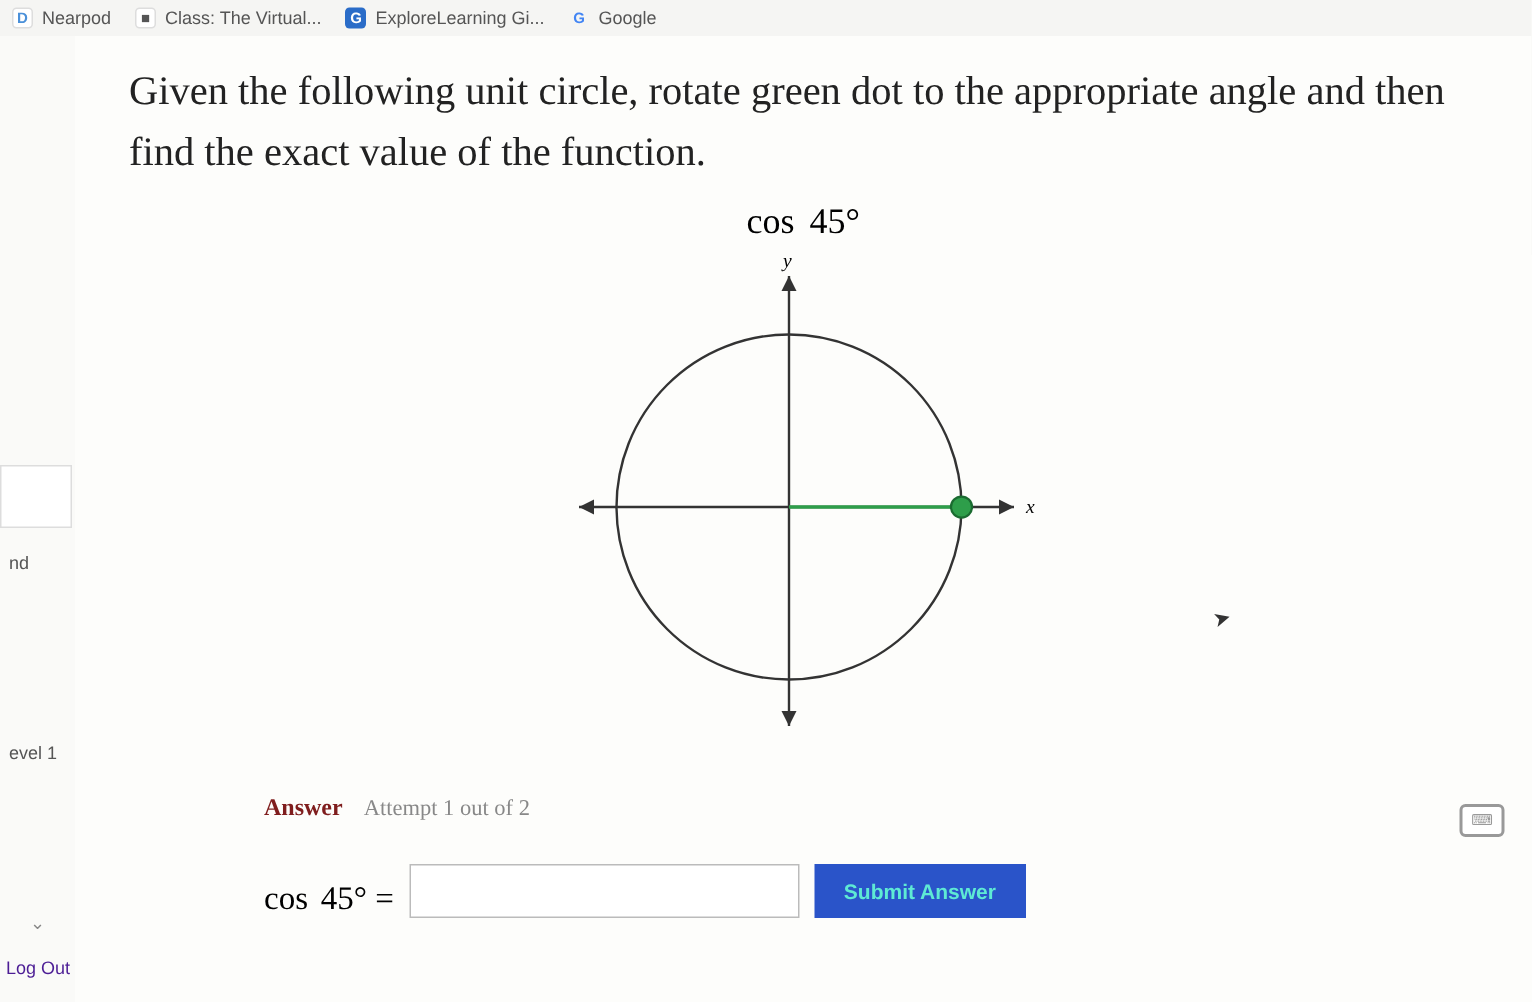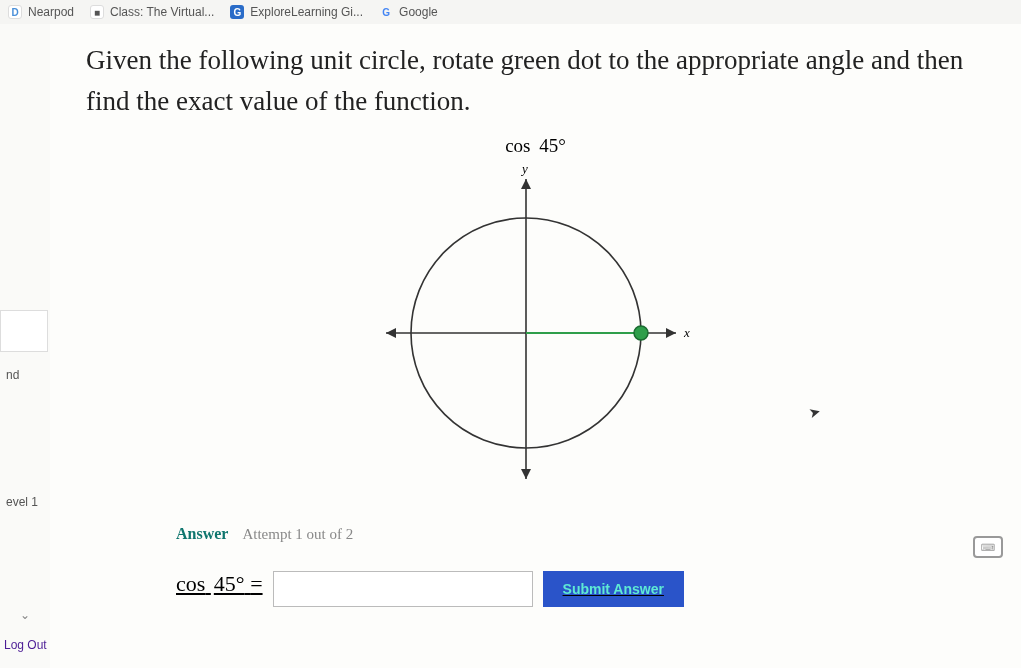--- a/index.html
+++ b/index.html
@@ -81,44 +81,43 @@
     }
     .prompt {
       font-size: 27px;
       color: #222;
       line-height: 1.5;
       margin-bottom: 8px;
       max-width: 900px;
     }
     .expression {
       text-align: center;
-      font-size: 19px;
+      font-size: 24px;
       margin-top: 14px;
       margin-bottom: 4px;
     }
     .circle-wrap {
       display: flex;
       justify-content: center;
       margin-top: 0;
     }
     .answer-section {
       margin-top: 34px;
       padding-left: 90px;
     }
     .answer-header {
       font-size: 16px;
     }
-    .answer-label { font-weight: bold; color: #0f766e; }
+    .answer-label { font-weight: bold; color: #7f1d1d; }
     .attempt { color: #888; margin-left: 10px; font-size: 15px; text-align: right; }
     .answer-row {
       display: flex;
-      align-items: flex-start;
+      align-items: flex-end;
       gap: 10px;
       margin-top: 28px;
-      text-decoration: underline;
     }
     .cos-label { font-size: 22px; }
     .answer-input {
       width: 260px;
       height: 36px;
       border: 1px solid #bbb;
       background: #fff;
       padding: 4px 8px;
       font-size: 16px;
     }

